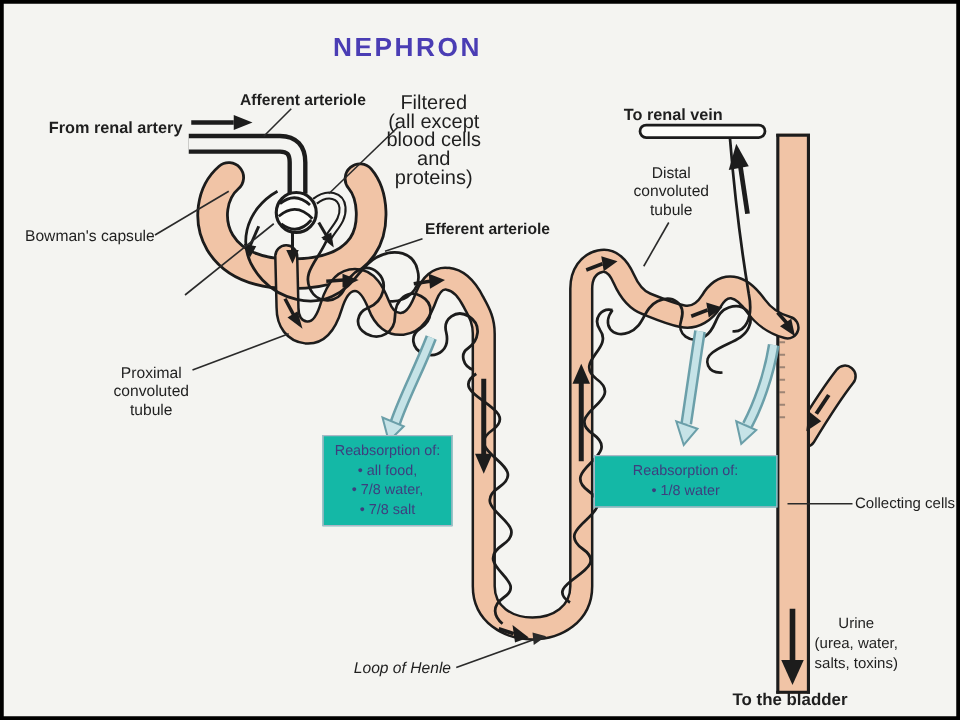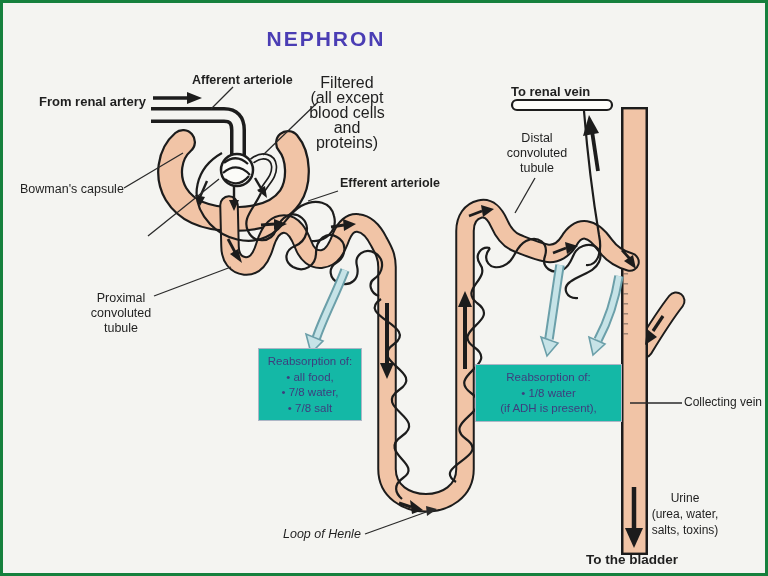--- a/index.html
+++ b/index.html
@@ -1,18 +1,18 @@
 <!DOCTYPE html>
 <html><head>
 <meta charset="utf-8">
 <style>
   html,body{margin:0;padding:0;background:#d8d8d4;font-family:"Liberation Sans",sans-serif;}
   .stage{
     position:relative;width:768px;height:576px;box-sizing:border-box;
-    background:#f4f4f1;border:3px solid #15803d;overflow:hidden;
+    background:#f4f4f1;border:3px solid #000000;overflow:hidden;
   }
   .stage svg{position:absolute;left:0;top:0;}
   .lbl{position:absolute;color:#1f1f1f;font-size:12.5px;line-height:15px;white-space:nowrap;}
   .b{font-weight:bold;font-size:13px;}
   .ml{white-space:normal;text-align:center;}
   .title{
     position:absolute;left:223px;top:24px;width:200px;text-align:center;
     font-size:21px;font-weight:bold;letter-spacing:2px;color:#4a3db4;
   }
   .rbox{
@@ -151,54 +151,53 @@
   <div class="lbl b" style="left:36px;top:91px;">From renal artery</div>
   <div class="lbl b" style="left:189px;top:70px;font-size:12.5px;">Afferent arteriole</div>
 
   <div class="lbl ml" style="left:299px;top:72px;width:90px;font-size:16px;">
     <div>Filtered</div>
     <div>(all except</div>
     <div>blood cells</div>
     <div>and proteins)</div>
   </div>
 
-  <div class="lbl b" style="left:508px;top:81px;">To renal vein</div>
+  <div class="lbl b" style="left:496px;top:81px;">To renal vein</div>
   <div class="lbl" style="left:17px;top:179px;">Bowman's capsule</div>
 
   <div class="lbl ml" style="left:73px;top:288px;width:90px;">
     <div>Proximal</div>
     <div>convoluted</div>
     <div>tubule</div>
   </div>
 
   <div class="lbl b" style="left:337px;top:173px;font-size:12.5px;">Efferent arteriole</div>
 
   <div class="lbl ml" style="left:493px;top:128px;width:82px;">
     <div>Distal</div>
     <div>convoluted</div>
     <div>tubule</div>
   </div>
 
-  <div class="lbl" style="left:681px;top:392px;font-size:12px;">Collecting vein</div>
+  <div class="lbl" style="left:681px;top:392px;font-size:12px;">Collecting cells</div>
 
   <div class="lbl ml" style="left:644px;top:487px;width:76px;font-size:12px;line-height:16px;">
     <div>Urine</div>
     <div>(urea, water,</div>
     <div>salts, toxins)</div>
   </div>
 
   <div class="lbl" style="left:280px;top:524px;font-style:italic;">Loop of Henle</div>
   <div class="lbl b" style="left:583px;top:549px;font-size:13.5px;">To the bladder</div>
 
   <div class="rbox" style="left:255px;top:345px;width:104px;">
     <div>Reabsorption of:</div>
     <div>• all food,</div>
     <div>• 7/8 water,</div>
     <div>• 7/8 salt</div>
   </div>
 
   <div class="rbox" style="left:472px;top:361px;width:147px;">
     <div>Reabsorption of:</div>
     <div>• 1/8 water</div>
-    <div>(if ADH is present),</div>
   </div>
 
 </div>
 
 </body></html>

